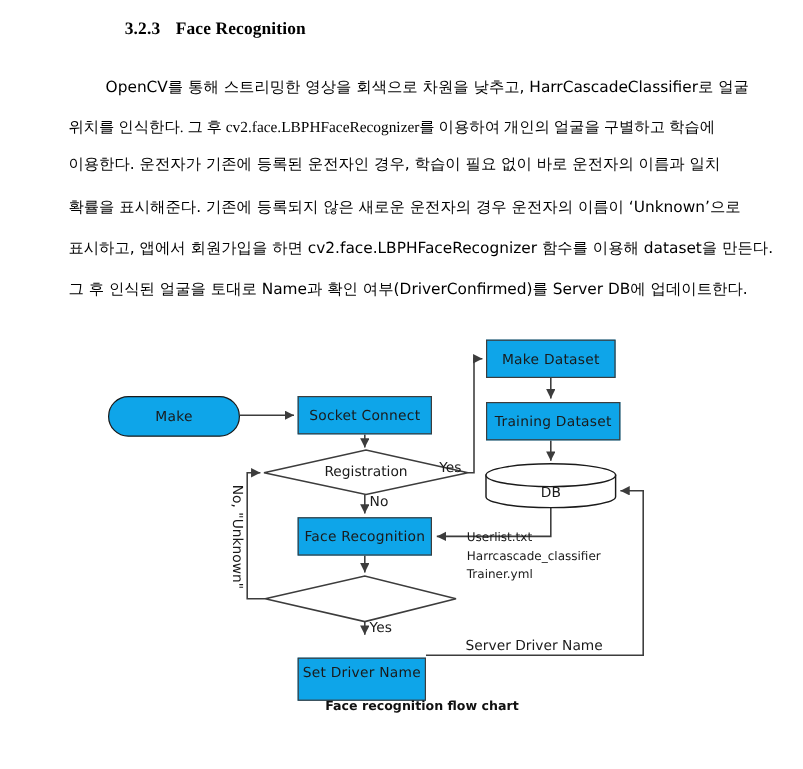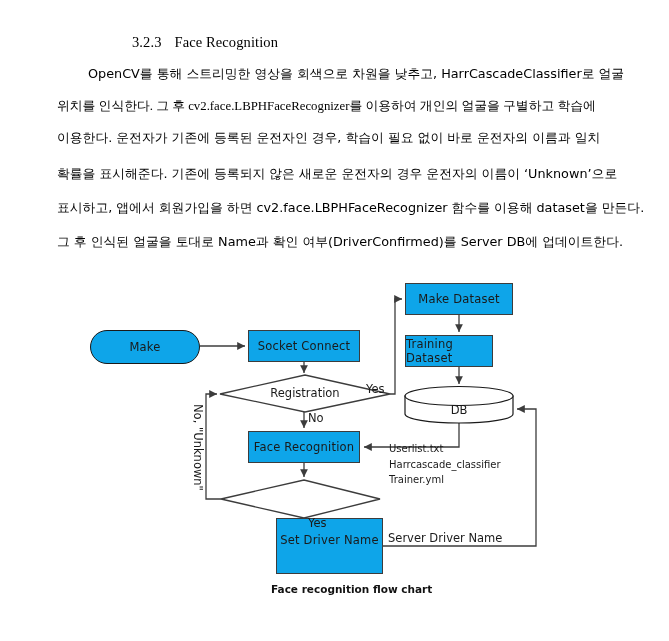--- a/index.html
+++ b/index.html
@@ -19,27 +19,26 @@
 
   
   #doc-body {
     position: absolute;
     left: 0; top: 0;
     width: 669px;
   }
   .heading {
     position: absolute;
     left: 104px;
-    top: 34px;
+    top: 16px;
     font-family: "Liberation Serif", serif;
-    font-weight: normal;
+    font-weight: bold;
     font-size: 14.5px;
     letter-spacing: 0.1px;
     white-space: nowrap;
-    margin-left: 28px;
   }
   .heading .hnum { margin-right: 13px; }
 
   .para-line {
     position: absolute;
     left: 55px;
     width: 580px;
     font-size: 14.2px;
     line-height: 16px;
     white-space: nowrap;
@@ -197,29 +196,29 @@
 
   <div class="diamond-label" style="left:220px; top:383px; width:170px; height:20px;">
     <span>Registration</span>
   </div>
 
   <div class="node rect" style="left:248px; top:431px; width:112px; height:32px;">
     <span>Face Recognition</span>
   </div>
 
 
-  <div class="node rect" style="left:248px; top:518px; width:107px; height:56px;margin-left:28px;">
+  <div class="node rect" style="left:248px; top:548px; width:107px; height:36px;">
     <span style="position:relative; top:-6px;">Set Driver Name</span>
   </div>
 
   <div class="node rect" style="left:405px; top:283px; width:108px; height:32px;">
     <span>Make Dataset</span>
   </div>
 
-  <div class="node rect" style="left:405px; top:335px; width:88px; height:32px;">
+  <div class="node rect" style="left:405px; top:335px; width:112px; height:32px;">
     <span>Training Dataset</span>
   </div>
 
   <div class="db-label" style="left:405px; top:403px; width:108px; text-align:center;">
     <span>DB</span>
   </div>
 
   <div class="edge-label" style="left:366px; top:382px;">Yes</div>
 
   <div class="edge-label" style="left:308px; top:411px;">No</div>

